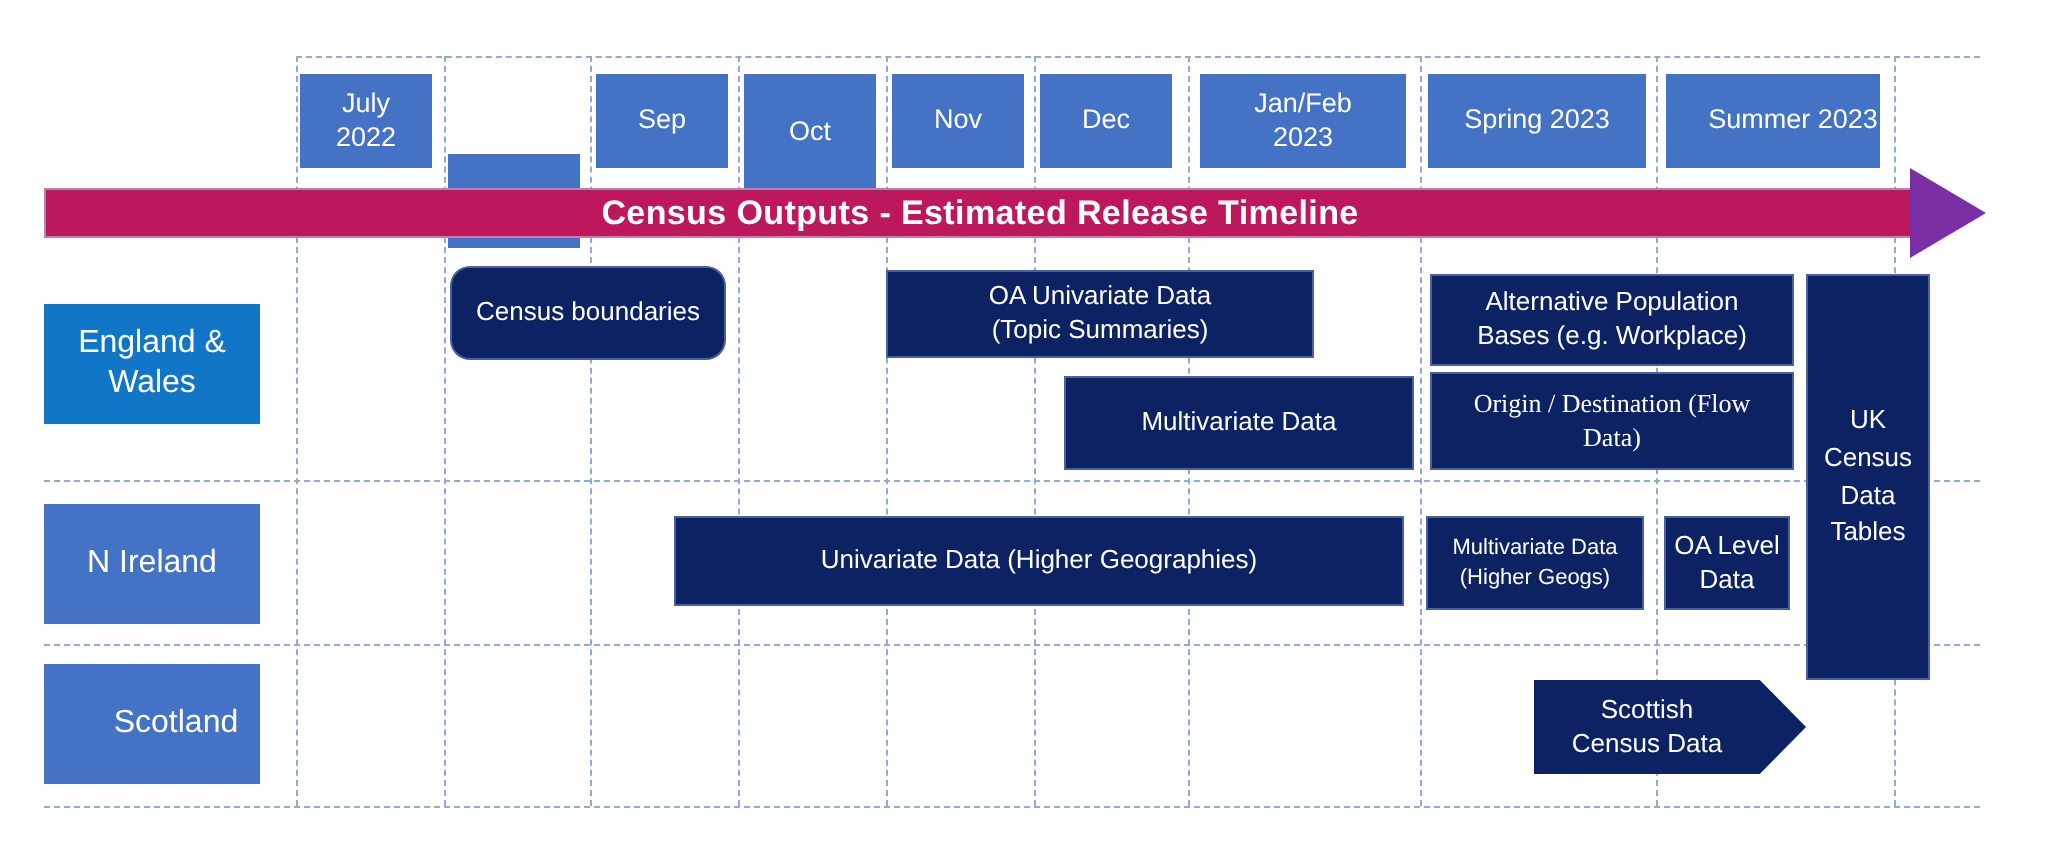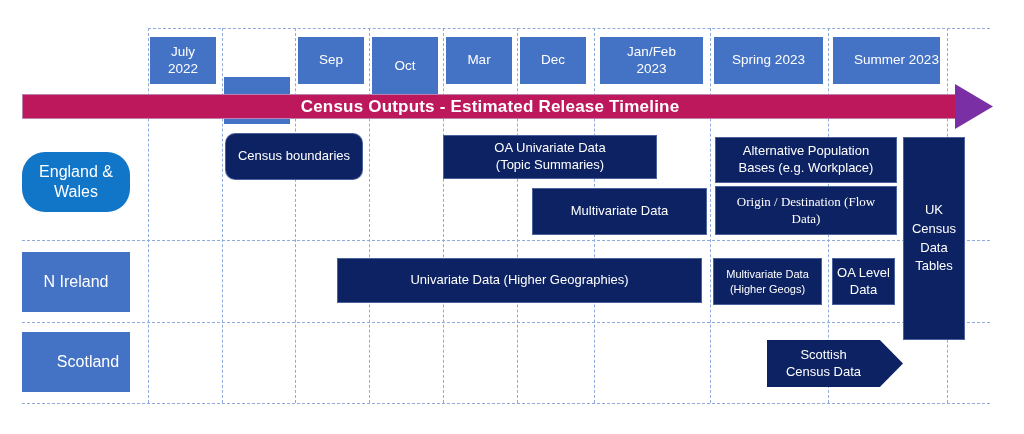--- a/index.html
+++ b/index.html
@@ -51,33 +51,33 @@
   <div class="hgrid" style="top:28px;left:148px;width:842px;"></div>
   <div class="hgrid" style="top:240px;left:22px;width:968px;"></div>
   <div class="hgrid" style="top:322px;left:22px;width:968px;"></div>
   <div class="hgrid" style="top:403px;left:22px;width:968px;"></div>
 
   <div class="box month" style="left:150px;top:37px;width:66px;height:47px;">July
 2022</div>
   <div class="box month" style="left:224px;top:37px;width:66px;height:47px;margin-top:40px;">Aug</div>
   <div class="box month" style="left:298px;top:37px;width:66px;height:47px;">Sep</div>
   <div class="box month" style="left:372px;top:37px;width:66px;height:59px;">Oct</div>
-  <div class="box month" style="left:446px;top:37px;width:66px;height:47px;">Mar</div>
+  <div class="box month" style="left:446px;top:37px;width:66px;height:47px;">Nov</div>
   <div class="box month" style="left:520px;top:37px;width:66px;height:47px;">Dec</div>
   <div class="box month" style="left:600px;top:37px;width:103px;height:47px;">Jan/Feb
 2023</div>
   <div class="box month" style="left:714px;top:37px;width:109px;height:47px;">Spring 2023</div>
   <div class="box month" style="left:833px;top:37px;width:107px;height:47px;padding-left:20px;">Summer 2023</div>
 
   <div class="shaft">
     <span>Census Outputs - Estimated Release Timeline</span>
   </div>
   <div class="head"></div>
 
-  <div class="box rowlabel bright" style="left:22px;top:152px;width:108px;height:60px;border-radius:23px;">England &amp;
+  <div class="box rowlabel bright" style="left:22px;top:152px;width:108px;height:60px;">England &amp;
 Wales</div>
   <div class="box rowlabel" style="left:22px;top:252px;width:108px;height:60px;">N Ireland</div>
   <div class="box rowlabel" style="left:22px;top:332px;width:108px;height:60px;padding-left:24px;">Scotland</div>
 
   <div class="box navy" style="left:225px;top:133px;width:138px;height:47px;border-radius:10px;">Census boundaries</div>
   <div class="box navy" style="left:443px;top:135px;width:214px;height:44px;">OA Univariate Data
 (Topic Summaries)</div>
   <div class="box navy" style="left:532px;top:188px;width:175px;height:47px;">Multivariate Data</div>
   <div class="box navy" style="left:715px;top:137px;width:182px;height:46px;">Alternative Population
 Bases (e.g. Workplace)</div>

